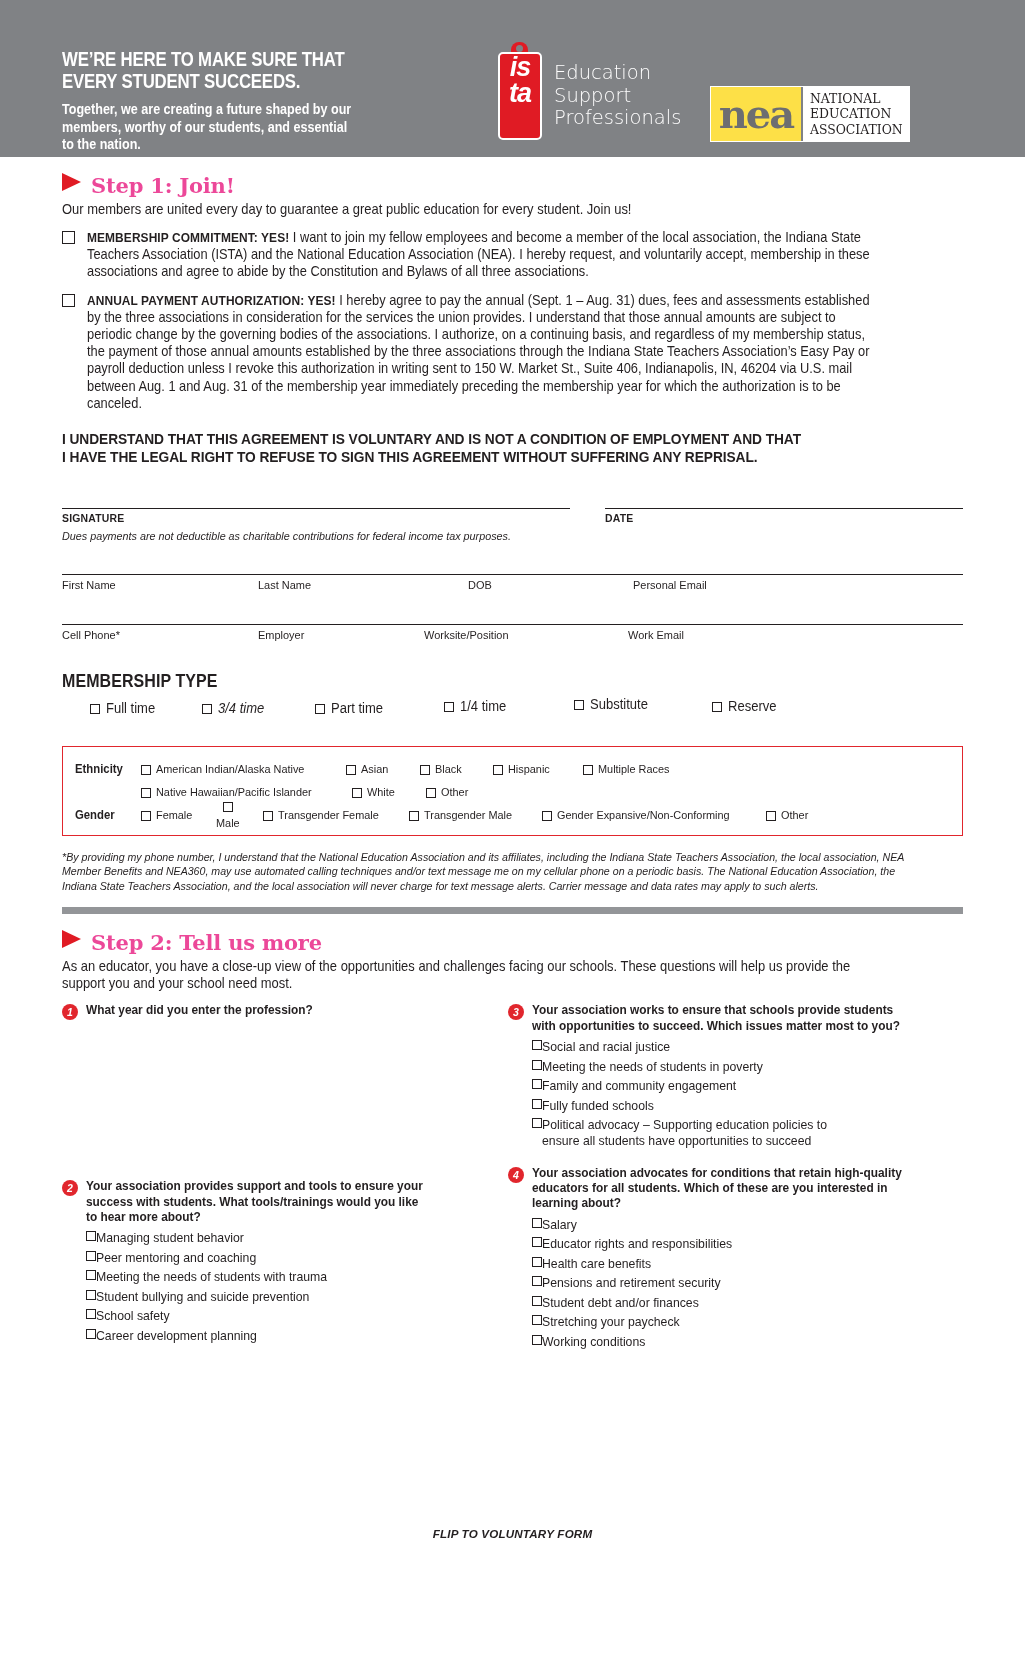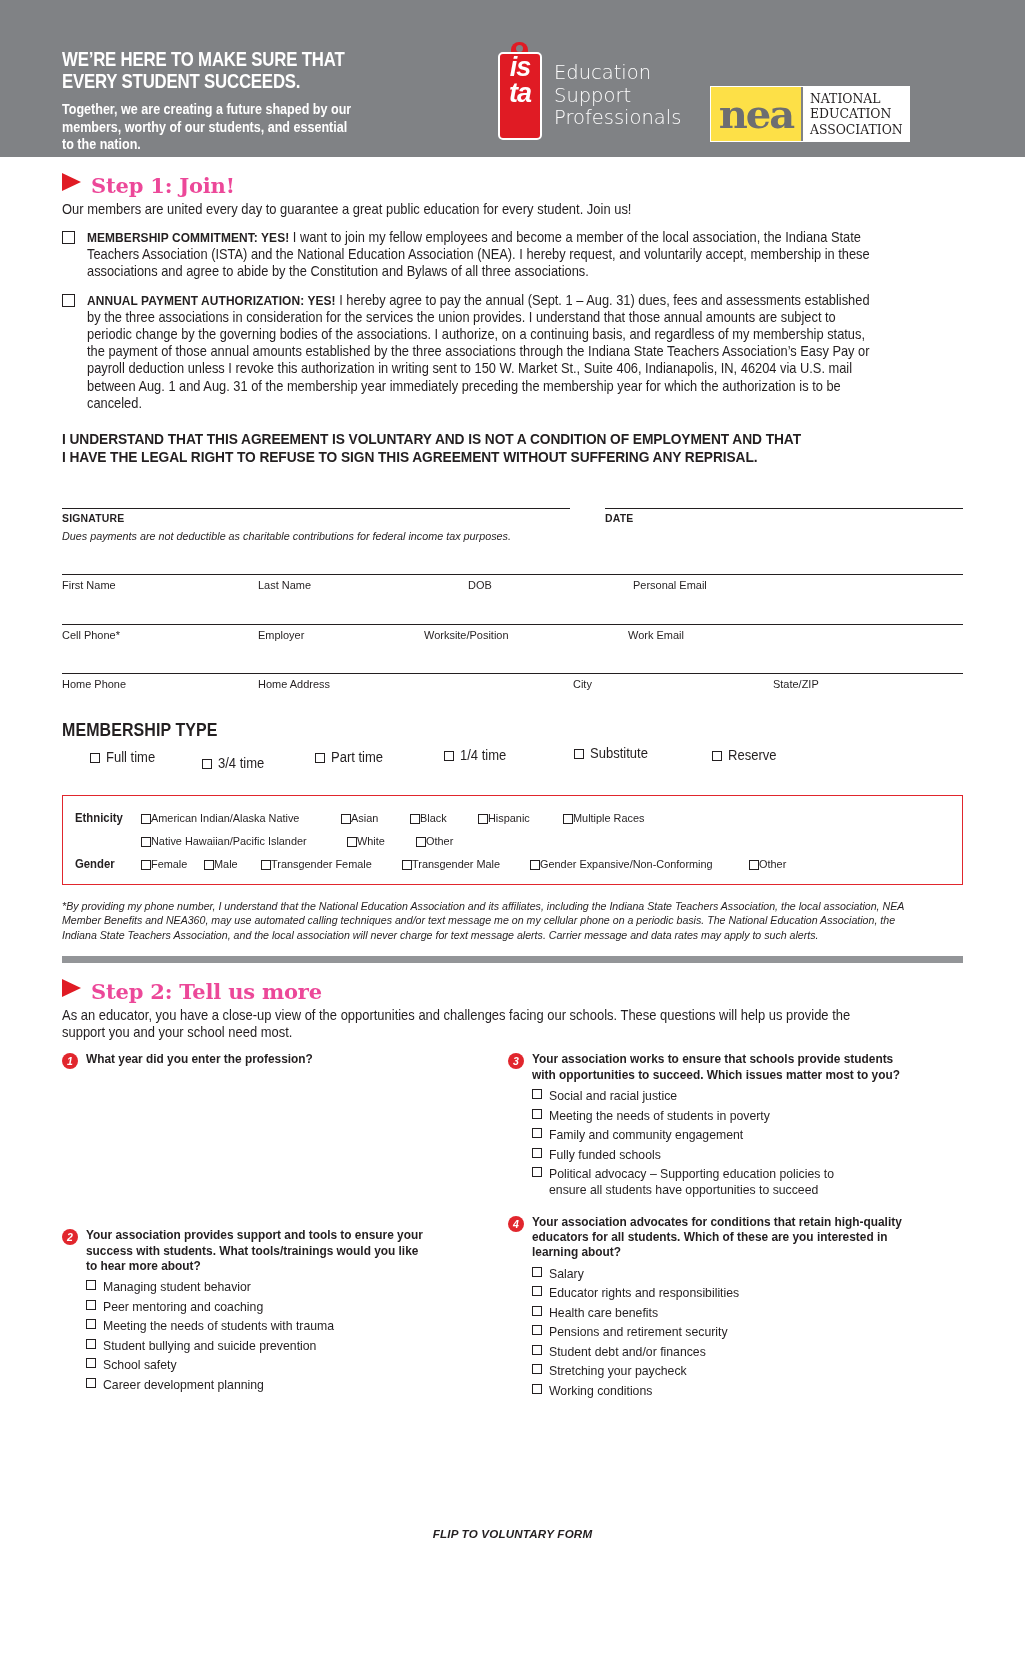--- a/index.html
+++ b/index.html
@@ -183,21 +183,21 @@
   
   .demo-box {
     border: 1.6px solid #e1262d; margin-top: 22px;
     padding: 10px 12px 9px 12px;
   }
   .demo-line { display: flex; align-items: center; height: 23px; }
   .demo-lbl {
     font-weight: bold; font-size: 12.6px; width: 66px; flex: 0 0 66px;
     transform: scaleX(0.9); transform-origin: left center;
   }
-  .demo-opt { display: flex; align-items: center; font-size: 11.6px; margin-right: 14px; }
+  .demo-opt { display: flex; align-items: center; gap: 5px; font-size: 11.6px; margin-right: 14px; }
   .demo-opt span.t { transform: scaleX(0.94); transform-origin: left center; white-space: nowrap; }
 
   .footnote {
     font-style: italic; font-size: 11.3px; line-height: 14.4px;
     margin-top: 14px;
     transform: scaleX(0.94); transform-origin: left top;
   }
 
   .divider { height: 7px; background: #939598; margin-top: 14px; }
 
@@ -213,21 +213,21 @@
     display: flex; align-items: center; justify-content: center;
     flex: 0 0 16px; margin-top: 2px;
   }
   .q-text {
     font-weight: bold; font-size: 13.2px; line-height: 15.4px;
     transform: scaleX(0.9); transform-origin: left top;
     white-space: pre-line;
   }
   .opt-list { margin-top: 6px; padding-left: 24px; }
   .opt {
-    display: flex; gap: 7px; align-items: flex-start;
+    display: flex; align-items: flex-start;
     font-size: 13.2px; line-height: 16px; margin-bottom: 3.5px;
   }
   .opt .t { transform: scaleX(0.93); transform-origin: left top; white-space: pre-line; }
 
   .flip {
     position: absolute; left: 0; top: 1527px; width: 1025px;
     text-align: center; font-style: italic; font-weight: bold;
     font-size: 11.6px; letter-spacing: 0.2px; color: #231f20;
   }
 </style>
@@ -308,36 +308,30 @@
     <div class="fld" style="width:330px;">Personal Email</div>
   </div>
 
   <div class="fieldrow">
     <div class="fld" style="width:196px;">Cell Phone*</div>
     <div class="fld" style="width:166px;">Employer</div>
     <div class="fld" style="width:204px;">Worksite/Position</div>
     <div class="fld" style="width:335px;">Work Email</div>
   </div>
 
-  <div class="fieldrow tight">
-    <div class="fld" style="width:196px;">Home Phone</div>
-    <div class="fld" style="width:315px;">Home Address</div>
-    <div class="fld" style="width:200px;">City</div>
-    <div class="fld" style="width:190px;">State/ZIP</div>
-  </div>
 
   <div class="mtype-title">MEMBERSHIP TYPE</div>
 
 
   <div class="time-row">
     <label class="time-opt" style="left:28px;  top:2px;">
       <span class="chk-sm"></span>
       <span class="t">Full time</span>
     </label>
-    <label class="time-opt" style="left:140px; top:8px;">
+    <label class="time-opt" style="left:140px; top:2px;font-style:italic;">
       <span class="chk-sm"></span>
       <span class="t">3/4 time</span>
     </label>
     <label class="time-opt" style="left:253px; top:2px;">
       <span class="chk-sm"></span>
       <span class="t">Part time</span>
     </label>
     <label class="time-opt" style="left:382px; top:0px;">
       <span class="chk-sm"></span>
       <span class="t">1/4 time</span>
@@ -392,21 +386,21 @@
         <span class="t">Other</span>
       </label>
     </div>
 
     <div class="demo-line">
       <span class="demo-lbl">Gender</span>
       <label class="demo-opt">
         <span class="chk-sm"></span>
         <span class="t">Female</span>
       </label>
-      <label class="demo-opt" style="margin-left:0;">
+      <label class="demo-opt" style="margin-left:7px;flex-direction:column;">
         <span class="chk-sm"></span>
         <span class="t">Male</span>
       </label>
       <label class="demo-opt" style="margin-left:8px;">
         <span class="chk-sm"></span>
         <span class="t">Transgender Female</span>
       </label>
       <label class="demo-opt" style="margin-left:10px;">
         <span class="chk-sm"></span>
         <span class="t">Transgender Male</span>

